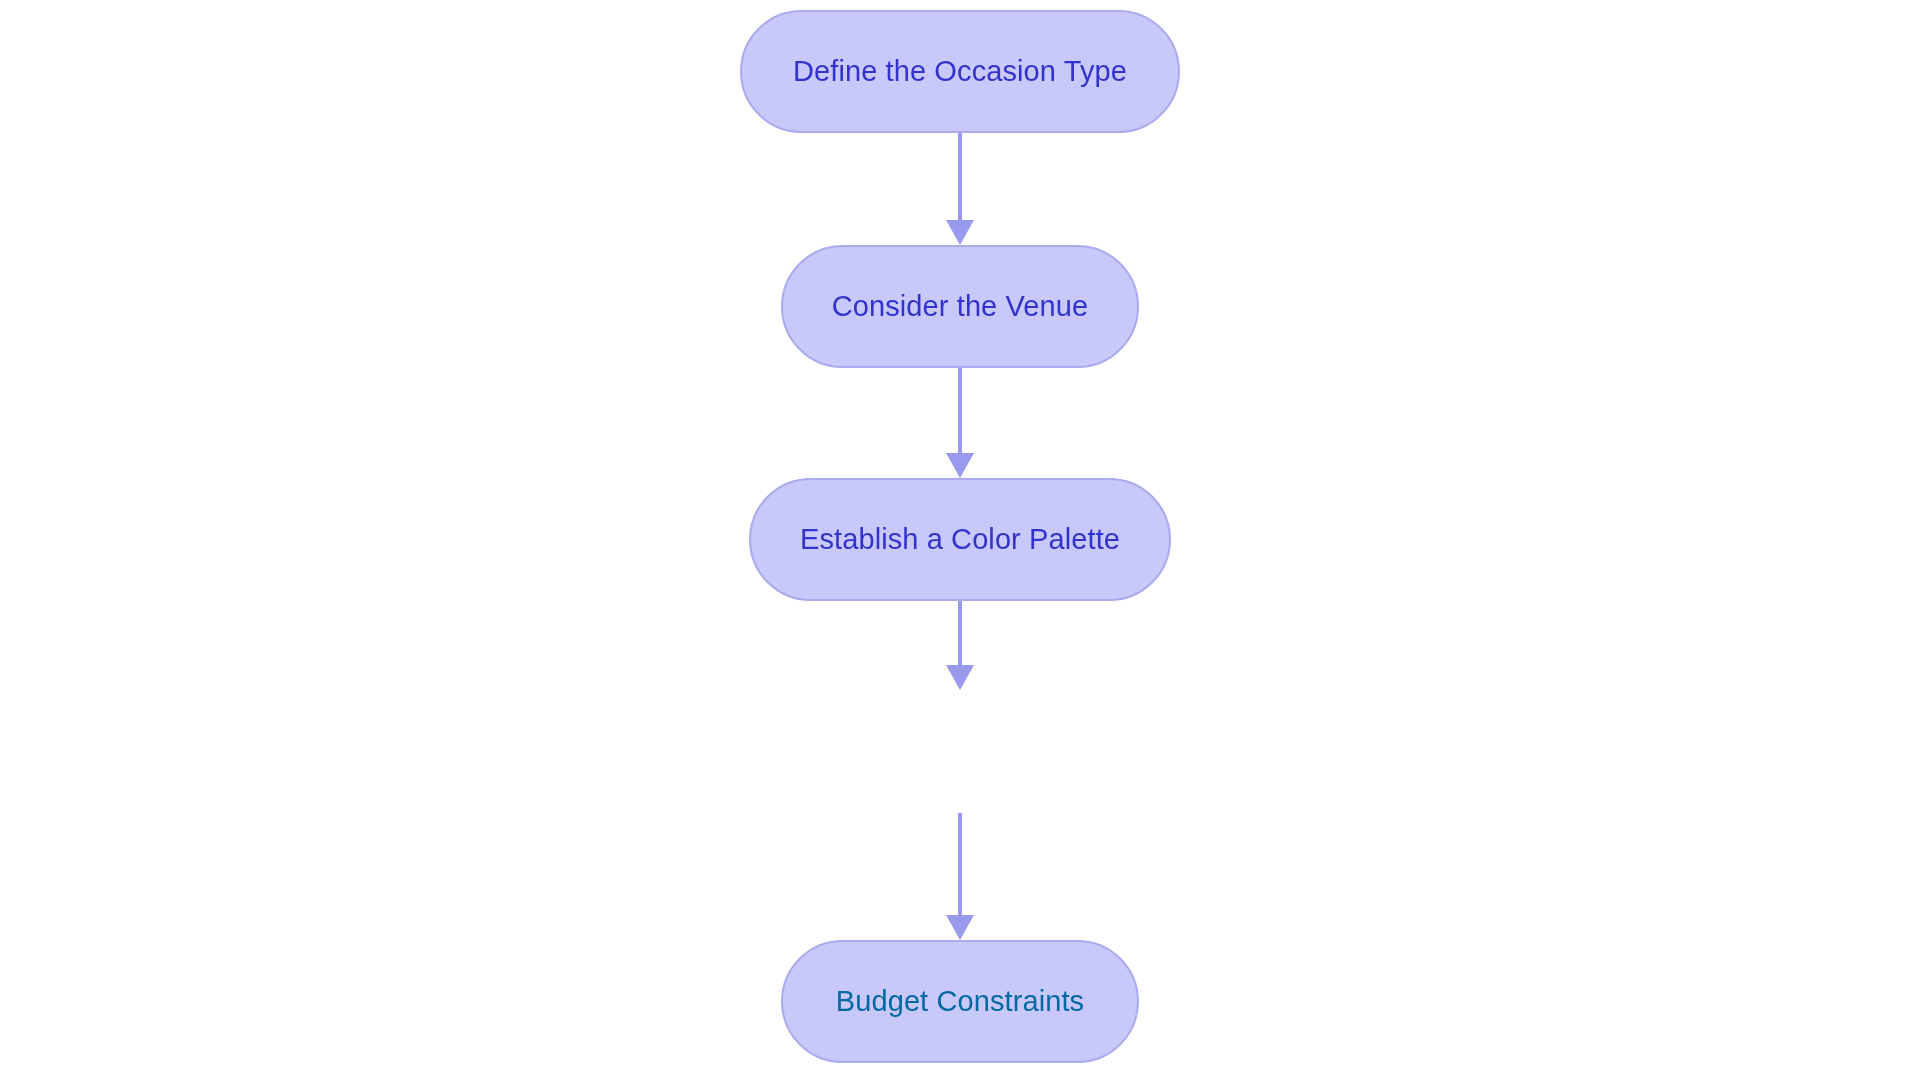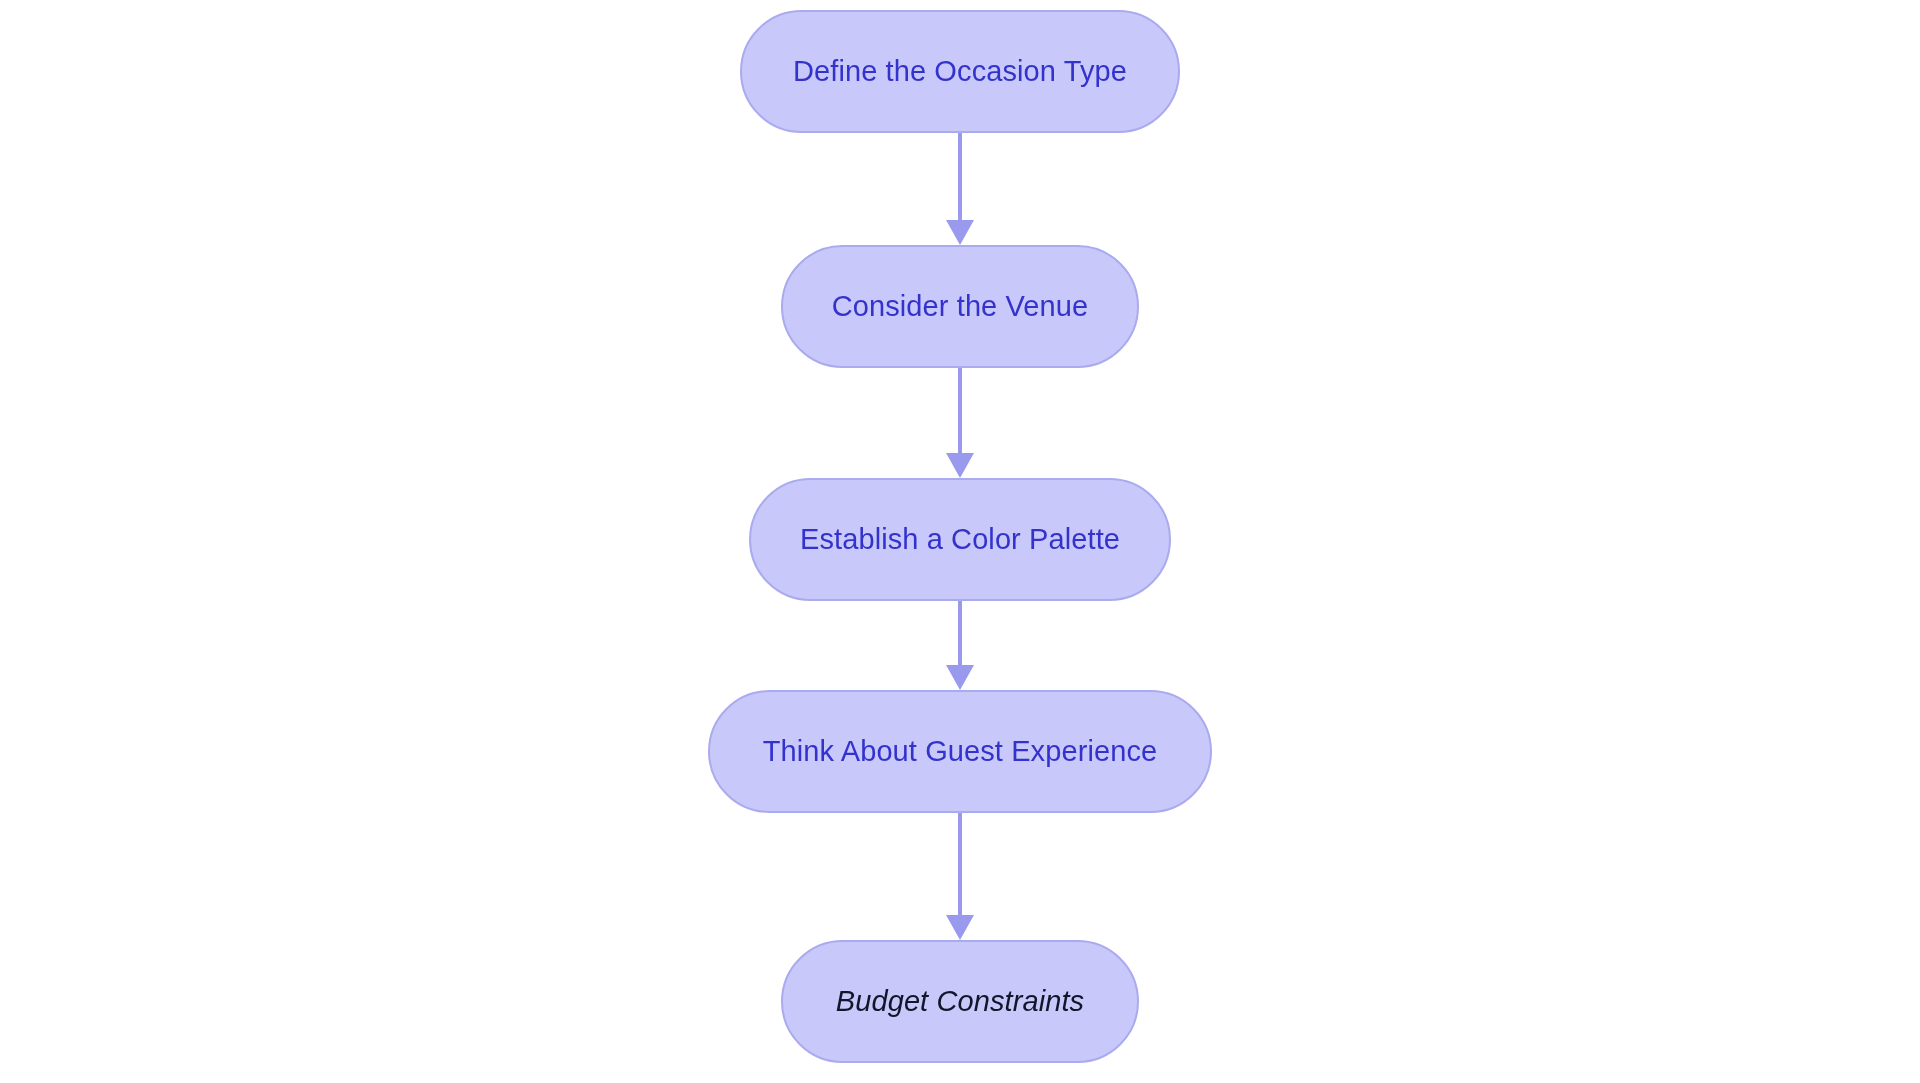--- a/index.html
+++ b/index.html
@@ -104,21 +104,18 @@
   </div>
 
   <div class="flow-node" style="width: 422px; top: 478px; background: rgb(200, 200, 250); border-color: rgb(170, 170, 238);">
     <span class="node-label" style="color: rgb(51, 51, 204);">Establish a Color Palette</span>
   </div>
 
   <div class="flow-node" style="width: 358px; top: 245px; background: rgb(200, 200, 250); border-color: rgb(170, 170, 238);">
     <span class="node-label" style="color: rgb(51, 51, 204);">Consider the Venue</span>
   </div>
 
-  <div class="flow-node" style="width: 504px; top: 690px; background: rgb(200, 200, 250); border-color: rgb(170, 170, 238);">
-    <span class="node-label" style="color: rgb(51, 51, 204);">Think About Guest Experience</span>
-  </div>
 
   <div class="flow-node" style="width: 358px; top: 940px; background: rgb(200, 200, 250); border-color: rgb(170, 170, 238);">
-    <span class="node-label" style="color: #0f172a; font-style: italic;">Budget Constraints</span>
+    <span class="node-label" style="color: #0369a1;">Budget Constraints</span>
   </div>
 
 </div>
 
 </body></html>

